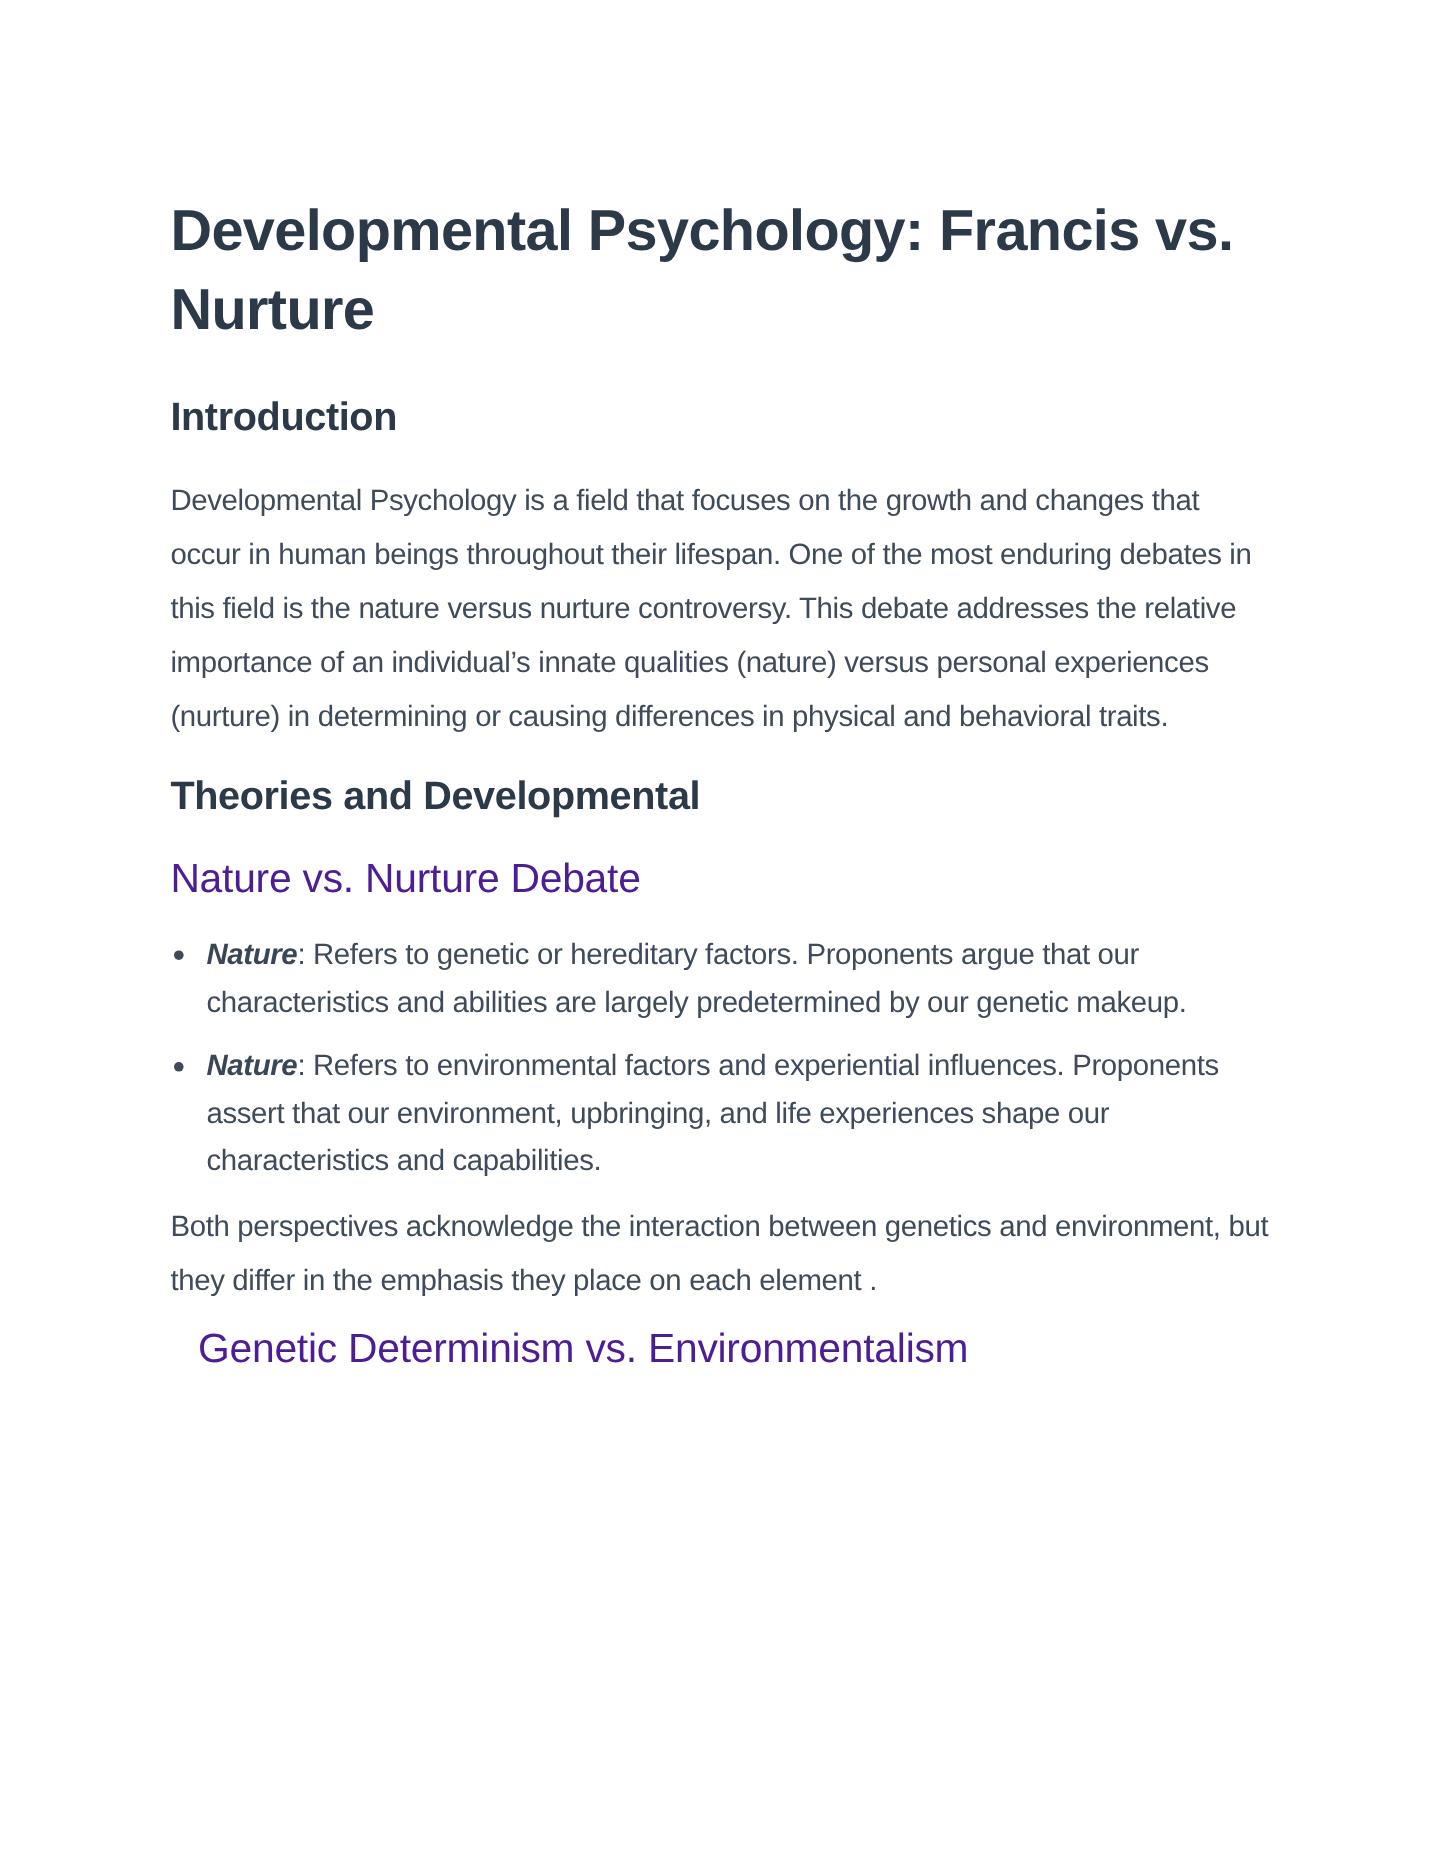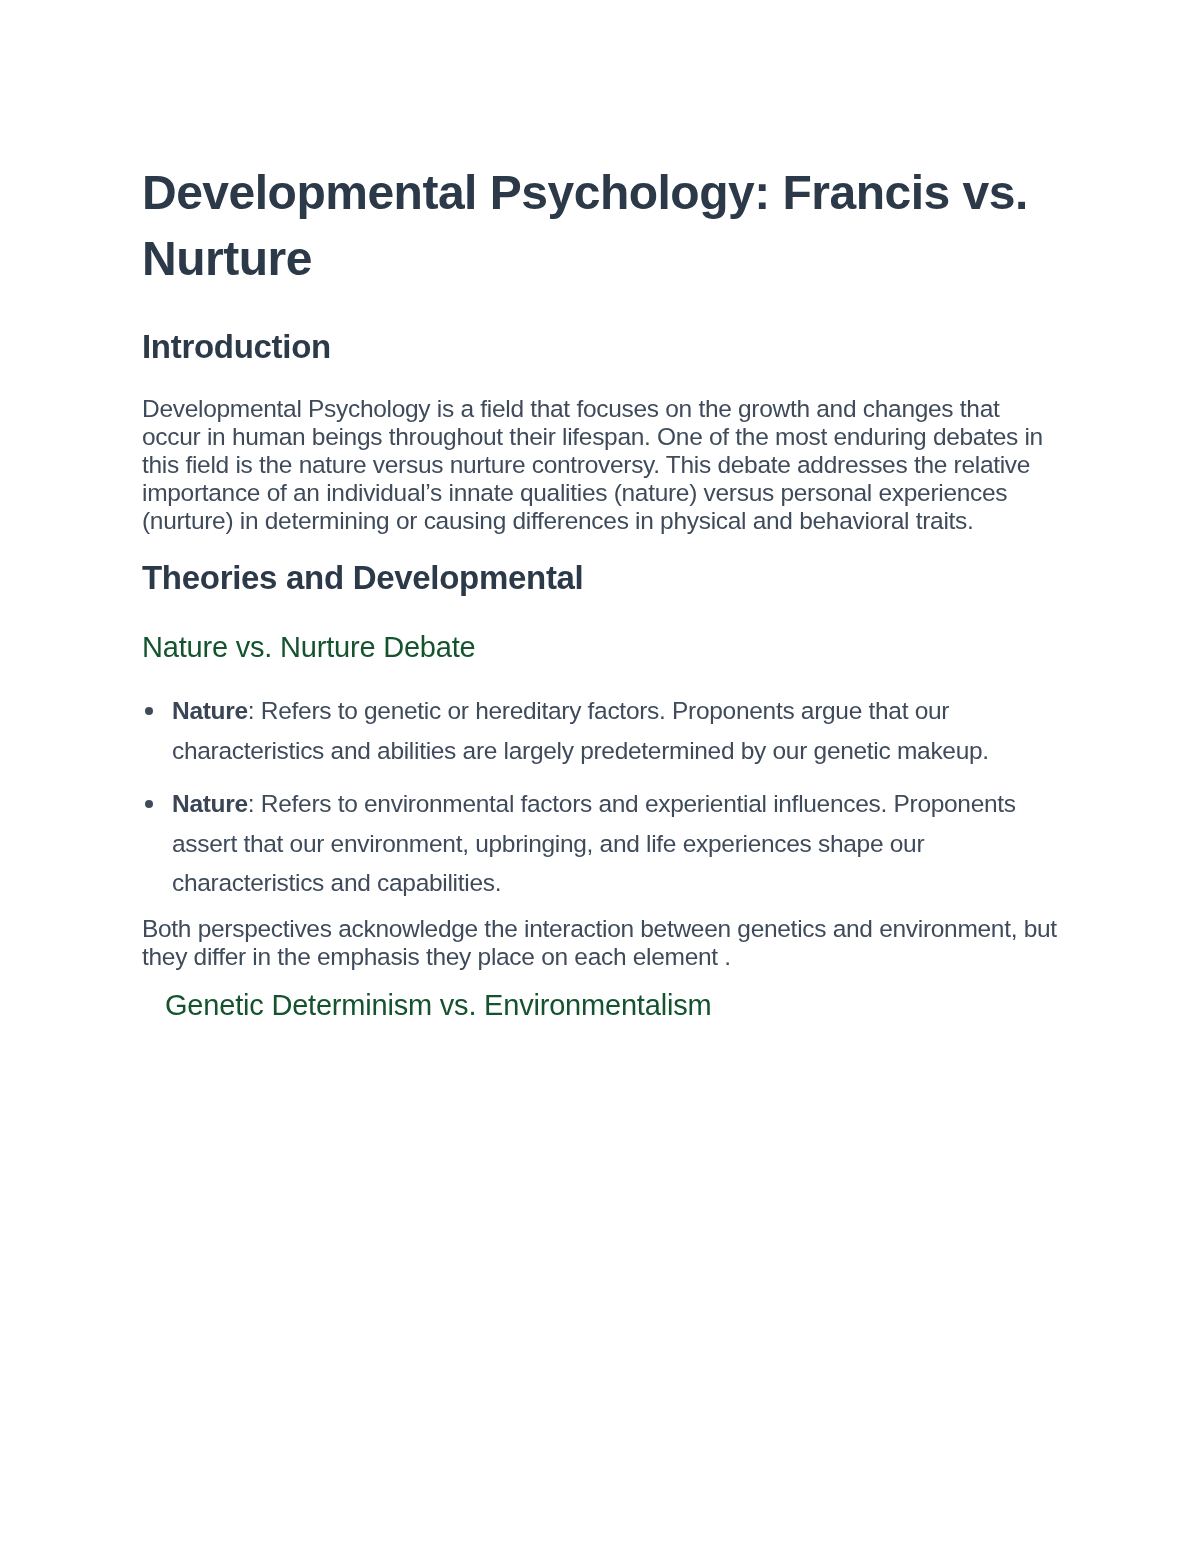--- a/index.html
+++ b/index.html
@@ -33,31 +33,31 @@
       margin: 0;
       font-size: 33px;
       font-weight: 700;
       color: #2c3949;
       letter-spacing: -0.3px;
     }
     h2.intro { margin-top: 26px; line-height: 58px; }
     h2.theories { margin-top: 14px; line-height: 58px; }
     h3 {
       margin: 0;
-      font-size: 29px;
+      font-size: 34px;
       font-weight: 400;
-      color: #14532d;
+      color: #4c1d95;
       letter-spacing: -0.2px;
     }
     h3.sub1 { margin-top: 16px; line-height: 48px; }
     h3.sub2 { margin-top: 10px; line-height: 48px; margin-left: 23px; }
     p {
       margin: 0;
       font-size: 24.5px;
-      line-height: 28px;
+      line-height: 45px;
       color: #3f4b5b;
       letter-spacing: -0.3px;
     }
     p.intro-para { margin-top: 19px; }
     p.both-para { margin-top: 12px; }
     ul {
       list-style: none;
       margin: 0;
       padding: 0;
     }
@@ -77,20 +77,21 @@
       left: 3px;
       top: 16px;
       width: 8px;
       height: 8px;
       border-radius: 50%;
       background: #3f4b5b;
     }
     .term {
       font-weight: 700;
       color: #3a4656;
+      font-style: italic;
     }
   </style>
 </head>
 <body>
 
 <div class="page">
 
   <h1>Developmental Psychology: Francis vs. Nurture</h1>
 
   <h2 class="intro">Introduction</h2>

